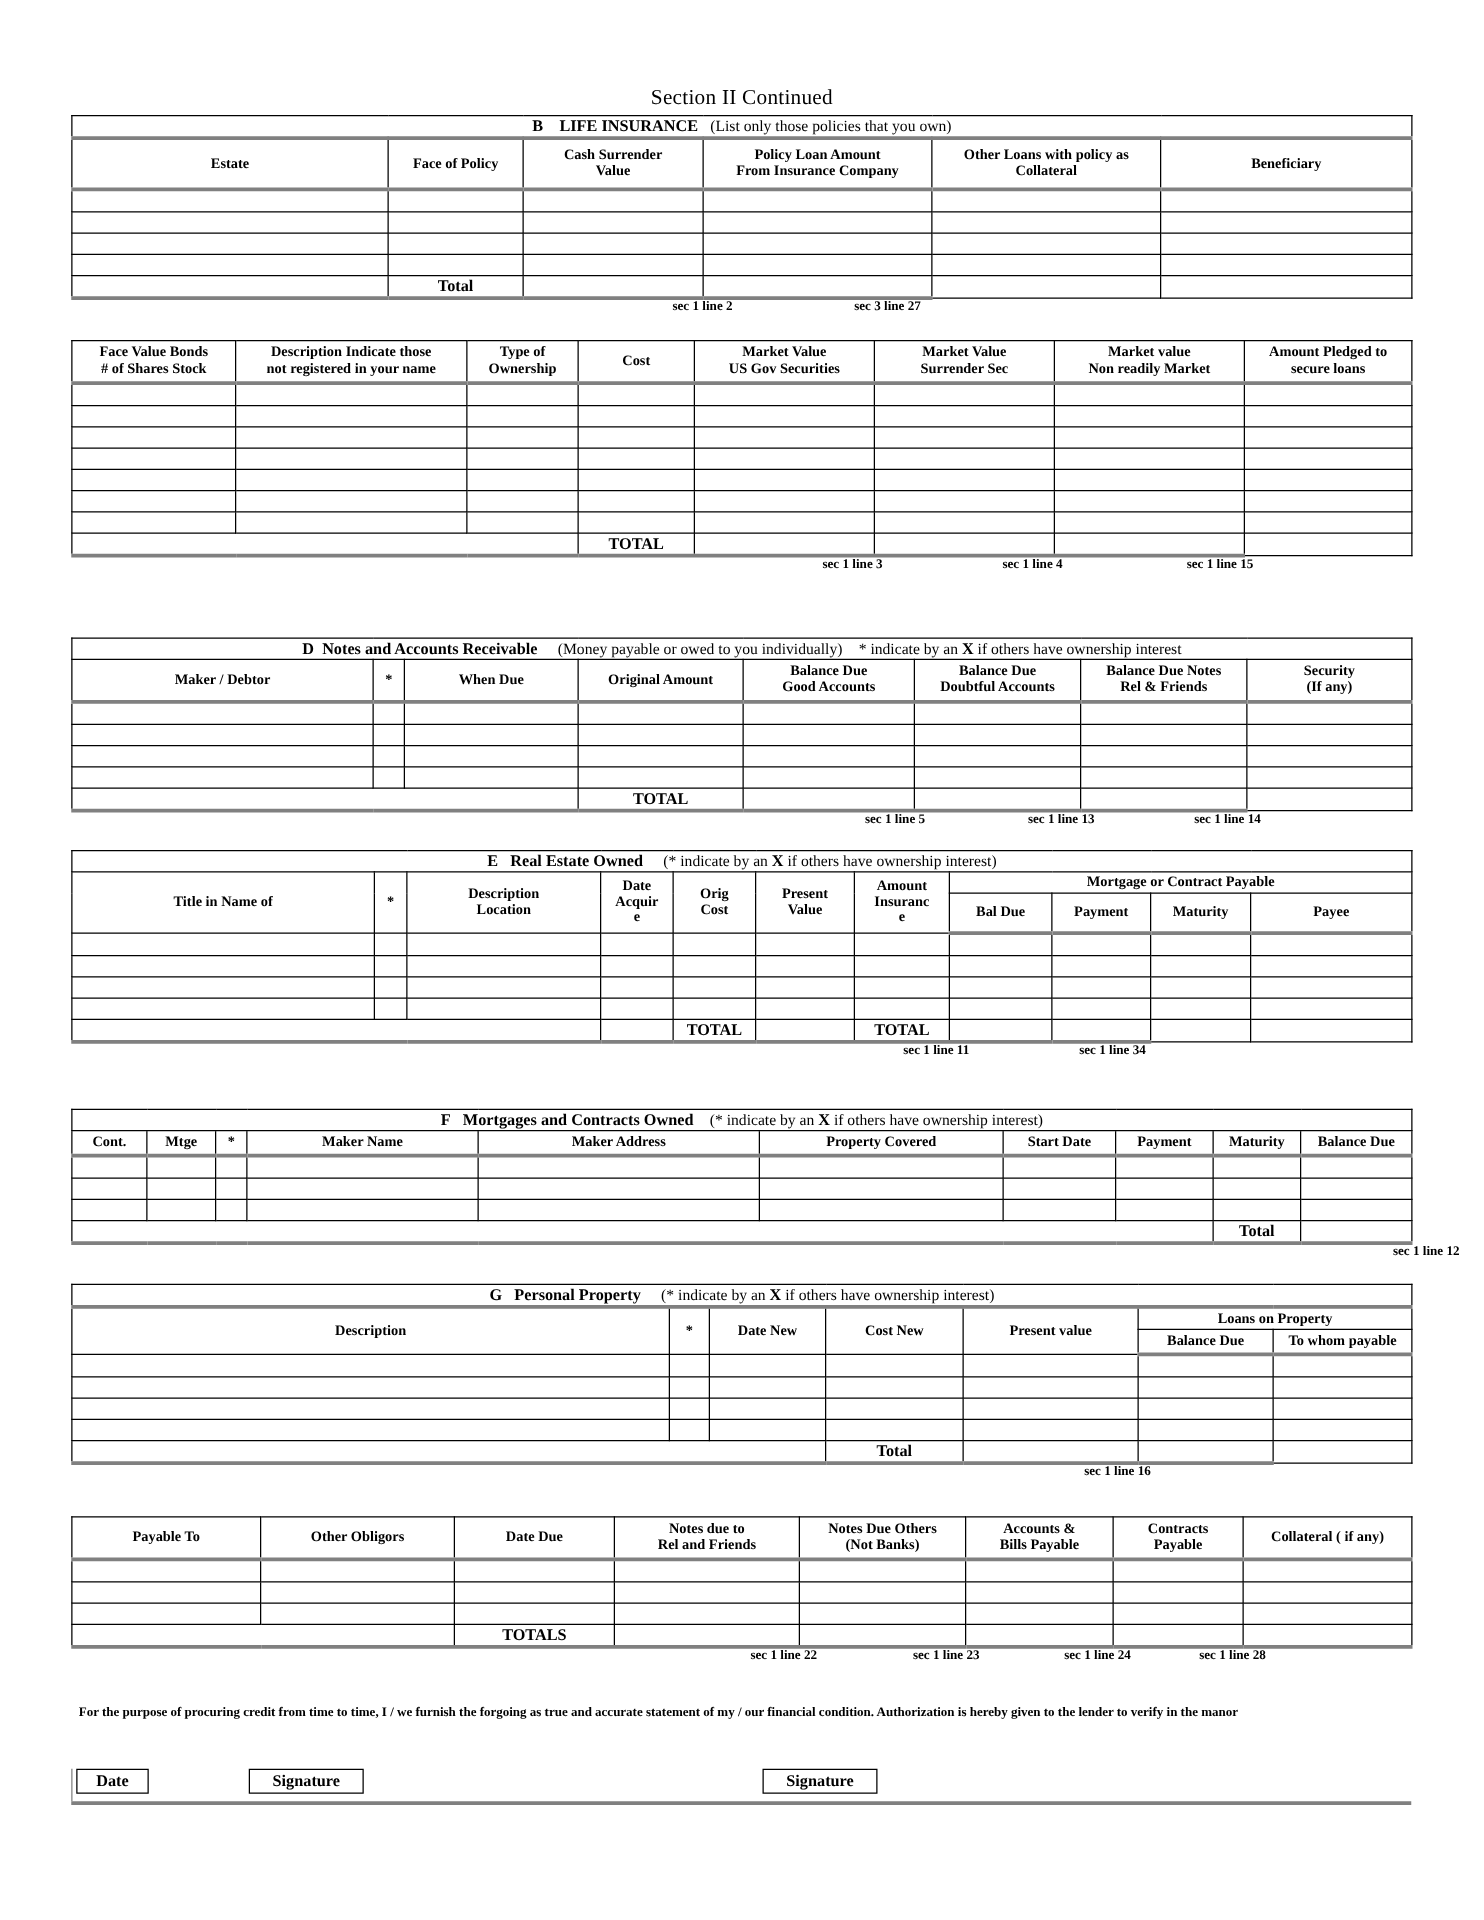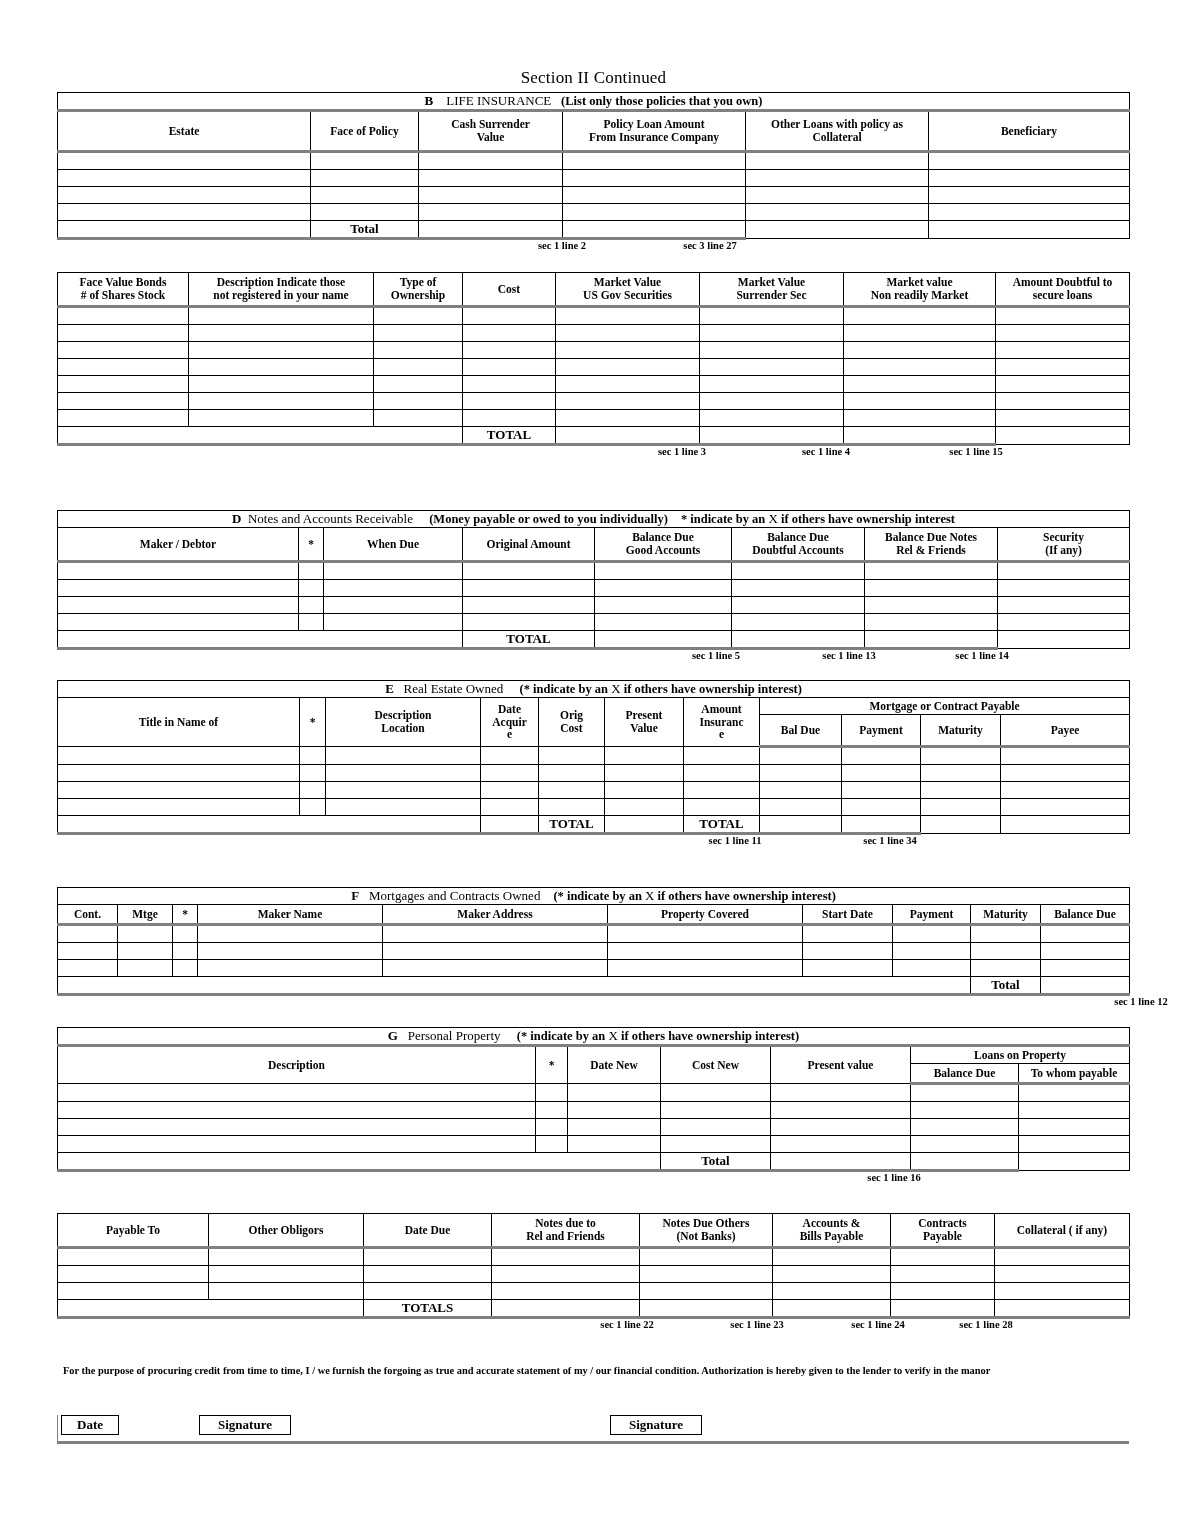--- a/index.html
+++ b/index.html
@@ -59,24 +59,24 @@
   
   td.bar {
     text-align: left;
     padding: 2px 0 2px 10px;
     font-weight: bold;
     height: 19px;
     font-size: 13px;
   }
   td.bar .ltr { font-weight: bold; }
   td.bar .note {
-    font-weight: bold;
+    font-weight: normal;
     font-size: 12.5px;
   }
-  td.bar .bx { font-weight: normal; margin-top: 11px; }
+  td.bar .bx { font-weight: bold; margin-top: 11px; }
 
   
   td.hd {
     font-weight: bold;
     font-size: 11.5px;
     padding: 2px 1px;
   }
   
   td.blank { height: 17px; }
   
@@ -289,21 +289,21 @@
         </td>
         <td class="hd thickbot">
           <div>Market Value</div>
           <div>Surrender Sec</div>
         </td>
         <td class="hd thickbot">
           <div>Market value</div>
           <div>Non readily Market</div>
         </td>
         <td class="hd thickbot">
-          <div>Amount Doubtful to</div>
+          <div>Amount Pledged to</div>
           <div>secure loans</div>
         </td>
       </tr>
       <tr>
             <td class="blank"></td>
             <td class="blank"></td>
             <td class="blank"></td>
             <td class="blank"></td>
             <td class="blank"></td>
             <td class="blank"></td>
@@ -622,21 +622,21 @@
         <td class="blank thickbot"></td>
         <td class="total thickbot">TOTAL</td>
         <td class="blank thickbot"></td>
         <td class="blank thickbot"></td>
         <td class="nb-l"></td>
         <td class="nb"></td>
       </tr>
     </tbody>
       </table>
     <div class="footnotes">
-      <span style="left:616px;width:124px">sec 1 line 11</span>
+      <span style="left:630px;width:124px">sec 1 line 11</span>
       <span style="left:771px;width:124px">sec 1 line 34</span>
     </div>
   </div>
 
   <div class="section" style="top:887px;">
     <table class="grid">
       <colgroup>
         <col style="width:60px">
           <col style="width:55px">
           <col style="width:25px">

